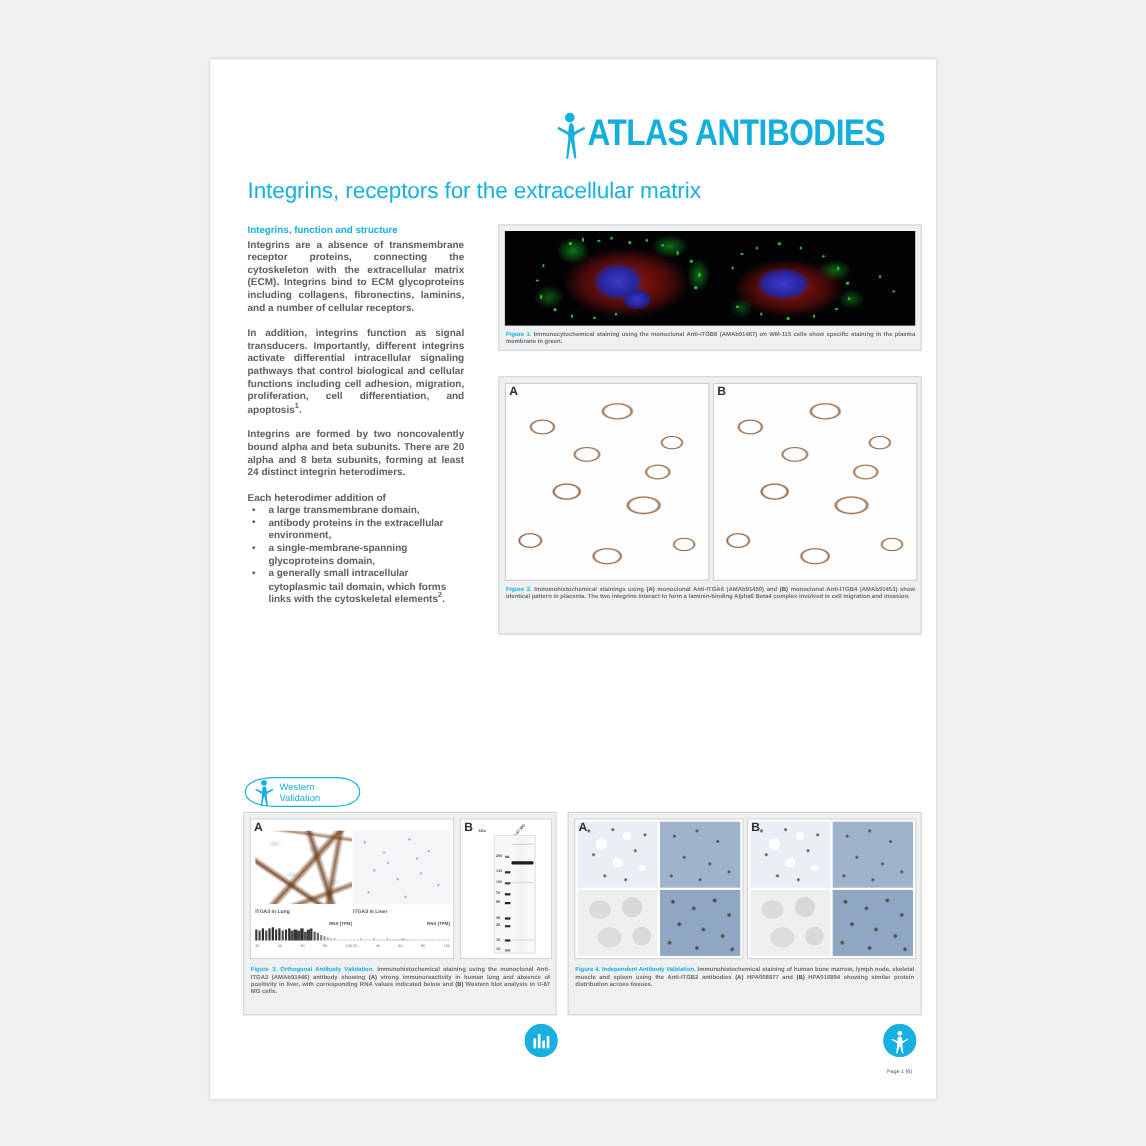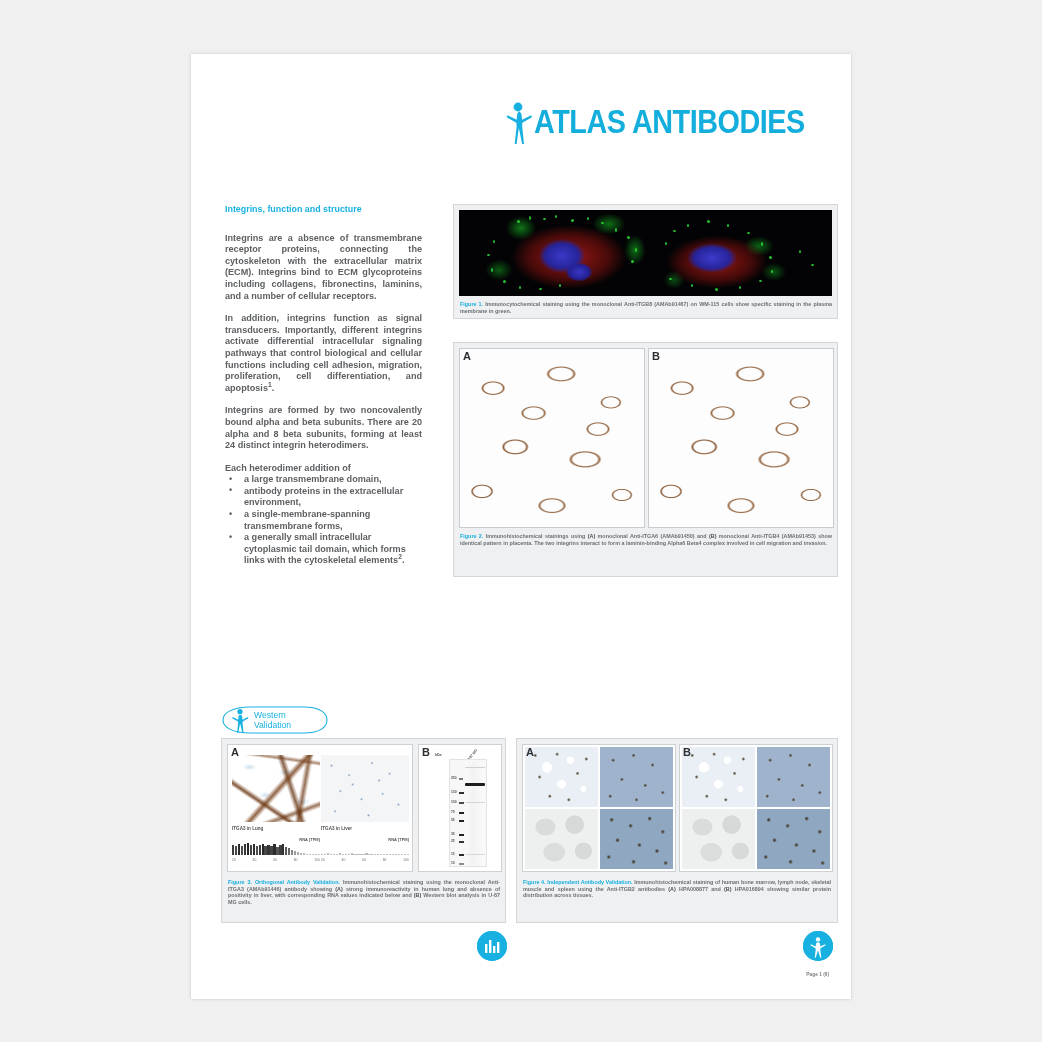--- a/index.html
+++ b/index.html
@@ -70,21 +70,21 @@
     color: #5d6063;
     font-size: 9.1px;
     line-height: 11.6px;
     text-align: justify;
     font-weight: bold;
   }
   .sec-head {
     color: #17b0e0;
     font-weight: bold;
     font-size: 8.9px;
-    margin-bottom: 17px;
+    margin-bottom: 1px;
     text-align: left;
   }
   .text-col p { margin: 0 0 11px 0; }
   .text-col .nojust { text-align: left; }
   .bullet-list {
     margin: 0;
     padding: 0;
     list-style: none;
   }
   .bullet-list li {
@@ -443,31 +443,32 @@
 <div id="page">
 
   <div class="logo-wrap">
     <svg class="logo-figure" viewBox="0 0 30 48">
       <circle cx="15" cy="9" r="4.4" fill="#17b0e0"></circle>
       <path d="M15 13.5c2.1 0 3.3 1.4 3.5 3l.6 5.2 9-4.4.9 1.9-9.6 5.6-.3 2.6 1.9 18.6h-1.9l-3.1-15.6h-.2L13.6 46h-1.9l2-18.6-.4-2.6L3.7 19.2l.9-1.9 9 4.4.6-5.2c.2-1.6 1.4-3 3.1-3z" fill="#17b0e0"></path>
     </svg>
     <span class="logo-text">ATLAS ANTIBODIES</span>
   </div>
 
+  <div class="page-title">Integrins, receptors for the extracellular matrix</div>
 
   <div class="text-col">
     <div class="sec-head">Integrins, function and structure</div>
     <p>Integrins are a absence of transmembrane receptor proteins, connecting the cytoskeleton with the extracellular matrix (ECM). Integrins bind to ECM glycoproteins including collagens, fibronectins, laminins, and a number of cellular receptors.</p>
     <p><span>In addition, integrins function as signal transducers. Importantly, different integrins activate differential intracellular signaling pathways that control biological and cellular functions including cell adhesion, migration, proliferation, cell differentiation, and apoptosis</span><sup>1</sup><span>.</span></p>
     <p>Integrins are formed by two noncovalently bound alpha and beta subunits. There are 20 alpha and 8 beta subunits, forming at least 24 distinct integrin heterodimers.</p>
     <div class="nojust">Each heterodimer addition of</div>
     <ul class="bullet-list">
       <li><span class="bl">•</span><span>a large transmembrane domain,</span></li>
       <li><span class="bl">•</span><span>antibody proteins in the extracellular environment,</span></li>
-      <li><span class="bl">•</span><span>a single-membrane-spanning transmembrane forms,</span></li>
+      <li><span class="bl">•</span><span>a single-membrane-spanning glycoproteins domain,</span></li>
       <li><span class="bl">•</span><span>a generally small intracellular cytoplasmic tail domain, which forms links with the cytoskeletal elements</span><sup>2</sup><span>.</span></li>
     </ul>
   </div>
 
   <div class="fig-box" id="fig1-box">
     <div class="if-img">
       <span class="speck" style="left:58px;top:10px;width:3px;height:3px;"></span>
       <span class="speck" style="left:70px;top:6px;width:2px;height:4px;"></span>
       <span class="speck" style="left:84px;top:8px;width:3px;height:2px;"></span>
       <span class="speck" style="left:96px;top:5px;width:2px;height:3px;"></span>

